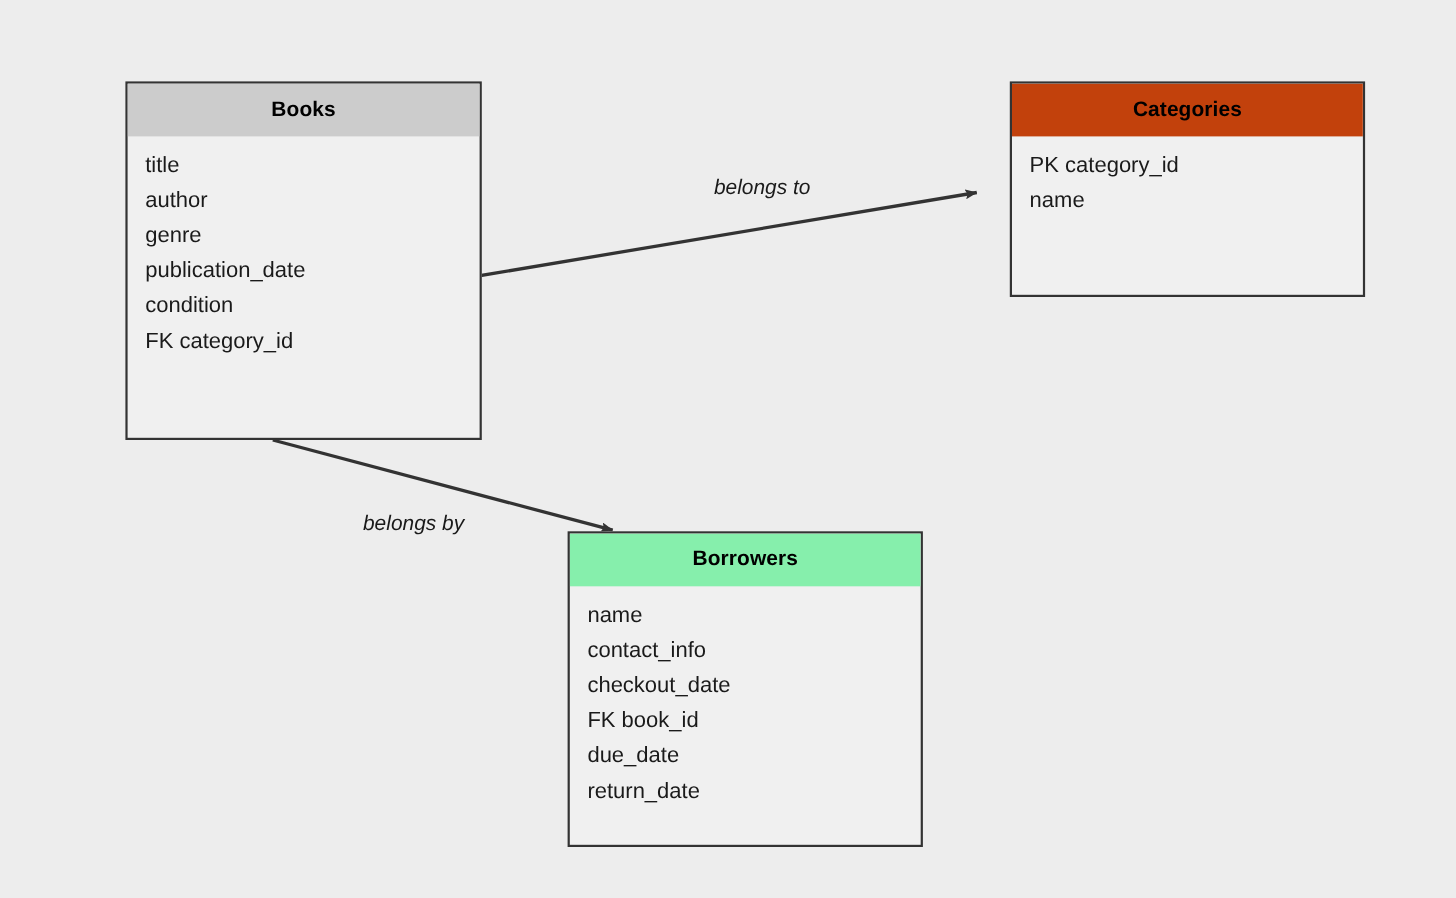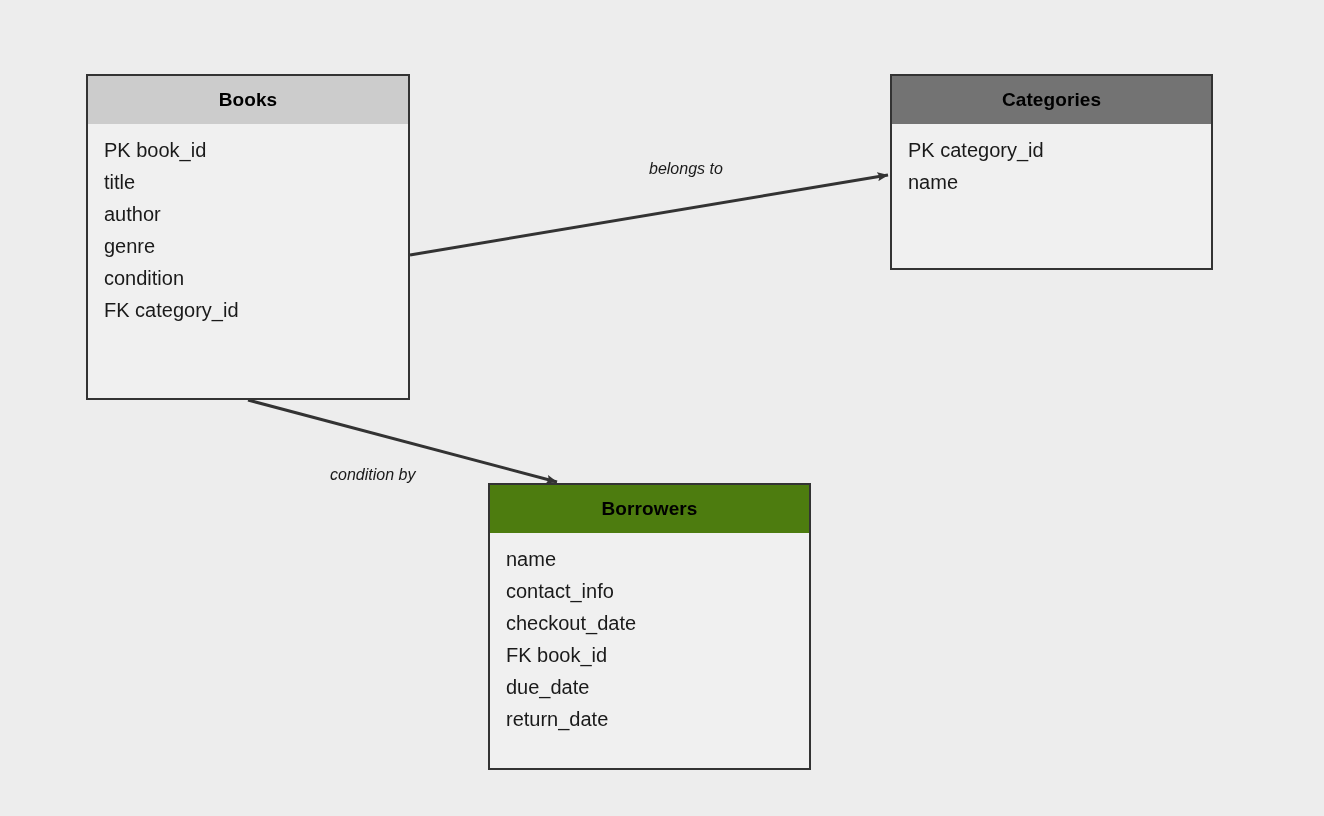--- a/index.html
+++ b/index.html
@@ -26,20 +26,21 @@
     width: 1324px;
     height: 816px;
     pointer-events: none;
   }
   .entity {
     position: absolute;
     box-sizing: border-box;
     border: 2px solid #a21caf;
     background: #f0f0f0;
     overflow: hidden;
+    margin-left: 28px;
   }
   .entity-header {
     box-sizing: border-box;
     height: 48px;
     background: #cccccc;
     display: flex;
     align-items: center;
     justify-content: center;
     font-size: 19px;
     font-weight: bold;
@@ -50,21 +51,21 @@
     padding: 10px 0 0 16px;
   }
   .attr-row {
     font-size: 20px;
     line-height: 32px;
     color: #1a1a1a;
     white-space: nowrap;
   }
   .edge-label {
     position: absolute;
-    font-size: 16px;
+    font-size: 19px;
     font-style: italic;
     color: #1a1a1a;
     white-space: nowrap;
   }
 </style>
 </head>
 <body>
 
 <div id="canvas">
 
@@ -77,45 +78,45 @@
     <g id="edges">
         <line x1="410" y1="255" x2="888" y2="175" stroke="#333333" stroke-width="3" marker-end="url(#arrowhead)"></line>
         <line x1="248" y1="400" x2="557" y2="482" stroke="#333333" stroke-width="3" marker-end="url(#arrowhead)"></line>
       </g>
   </svg>
 
   <div id="entities">
       <div class="entity" style="left: 86px; top: 74px; width: 324px; height: 326px; border-color: rgb(51, 51, 51); background: rgb(240, 240, 240);">
         <div class="entity-header" style="background: rgb(204, 204, 204);">Books</div>
         <div class="entity-body">
-          <div class="attr-row">PK book_id</div>
           <div class="attr-row">title</div>
           <div class="attr-row">author</div>
           <div class="attr-row">genre</div>
+          <div class="attr-row">publication_date</div>
           <div class="attr-row">condition</div>
           <div class="attr-row">FK category_id</div>
         </div>
       </div>
       <div class="entity" style="left: 890px; top: 74px; width: 323px; height: 196px; border-color: rgb(51, 51, 51); background: rgb(240, 240, 240);">
-        <div class="entity-header" style="background: #737373;">Categories</div>
+        <div class="entity-header" style="background: #c2410c;">Categories</div>
         <div class="entity-body">
           <div class="attr-row">PK category_id</div>
           <div class="attr-row">name</div>
         </div>
       </div>
       <div class="entity" style="left: 488px; top: 483px; width: 323px; height: 287px; border-color: rgb(51, 51, 51); background: rgb(240, 240, 240);">
-        <div class="entity-header" style="background: #4d7c0f;">Borrowers</div>
+        <div class="entity-header" style="background: #86efac;">Borrowers</div>
         <div class="entity-body">
           <div class="attr-row">name</div>
           <div class="attr-row">contact_info</div>
           <div class="attr-row">checkout_date</div>
           <div class="attr-row">FK book_id</div>
           <div class="attr-row">due_date</div>
           <div class="attr-row">return_date</div>
         </div>
       </div>
     </div>
   <div id="edge-labels">
       <div class="edge-label" style="left: 649px; top: 160px;">belongs to</div>
-      <div class="edge-label" style="left: 330px; top: 466px;">condition by</div>
+      <div class="edge-label" style="left: 330px; top: 466px;">belongs by</div>
     </div>
 
 </div>
 
 </body></html>

